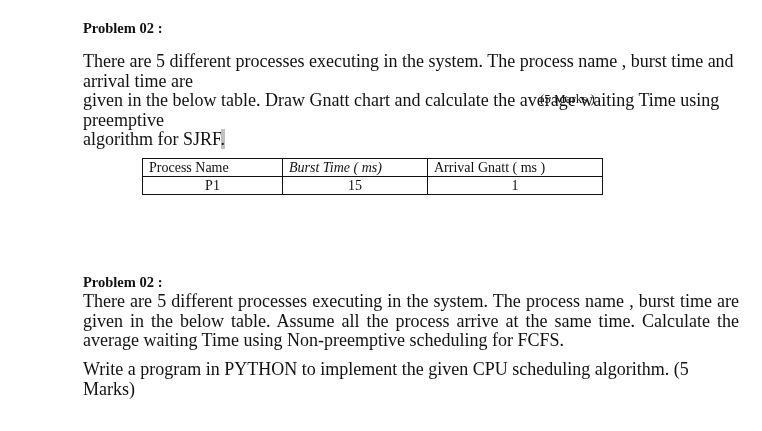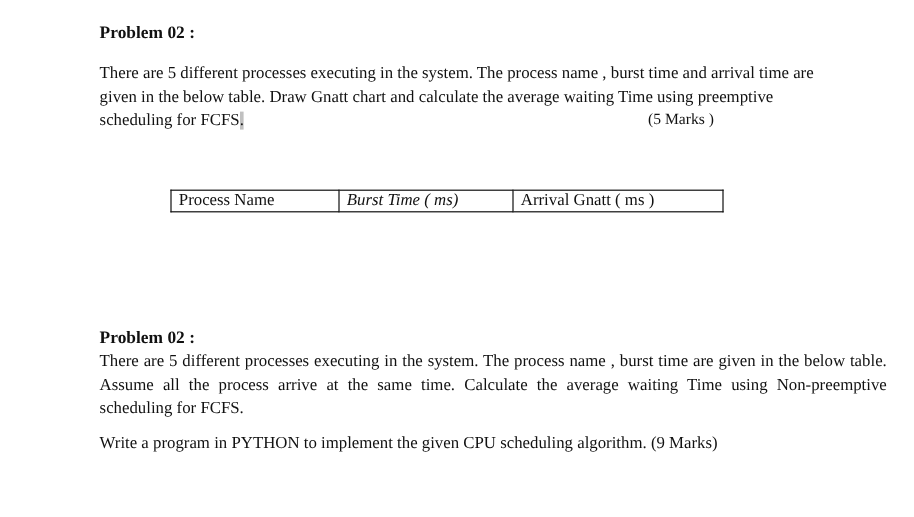--- a/index.html
+++ b/index.html
@@ -5,21 +5,21 @@
     html, body { margin: 0; padding: 0; background: #ffffff; }
     body {
       width: 762px; height: 431px; position: relative; overflow: hidden;
       font-family: "Liberation Serif", "DejaVu Serif", serif;
       color: #111111;
     }
     .heading {
       position: absolute; left: 83px; font-weight: bold; font-size: 14.5px;
     }
     .para {
-      position: absolute; left: 83px; width: 660px; font-size: 14px; line-height: 19.5px;
+      position: absolute; left: 83px; width: 660px; font-size: 18px; line-height: 19.5px;
     }
     .sel { background: #c0c0c0; }
     .marks { position: absolute; left: 540px; top: 91px; font-size: 13px; }
     table.proc {
       position: absolute; left: 142px; top: 118px; border-collapse: collapse;
       font-size: 14px;
       margin-top: 40px;
     }
     table.proc td, table.proc th {
       border: 1px solid #111; padding: 0 6px; height: 17px; line-height: 17px;
@@ -30,31 +30,36 @@
     .c1 { width: 127px; } .c2 { width: 132px; font-style: italic; } .c3 { width: 162px; }
   </style>
 </head>
 <body>
 
 <div class="heading" style="top:20px">Problem 02 :</div>
 
 <div class="para" style="top:52px">
   <div>There are 5 different processes executing in the system. The process name , burst time and arrival time are</div>
   <div>given in the below table. Draw Gnatt chart and calculate the average waiting Time using preemptive</div>
-  <div><span>scheduling for FCFS</span><span class="sel">.</span></div>
+  <div><span>algorithm for SJRF</span><span class="sel">.</span></div>
 </div>
 <div class="marks">(5 Marks )</div>
 
 <table class="proc">
   <tbody>
       <tr>
     <th class="c1">Process Name</th>
     <th class="c2">Burst Time ( ms)</th>
     <th class="c3">Arrival Gnatt ( ms )</th>
   </tr>
+  <tr>
+    <td>P1</td>
+    <td>15</td>
+    <td>1</td>
+  </tr>
 </tbody>
   </table>
 
 <div class="heading" style="top:274px">Problem 02 :</div>
 
 <div class="para" style="top:292px; text-align:justify; width:656px">There are 5 different processes executing in the system. The process name ,  burst time are given in the below table. Assume all the process arrive at the same time. Calculate the average waiting Time using Non-preemptive scheduling for FCFS.</div>
 
-<div class="para" style="top:360px">Write a program in PYTHON to implement the given CPU scheduling algorithm. (9 Marks)</div>
+<div class="para" style="top:360px">Write a program in PYTHON to implement the given CPU scheduling algorithm. (5 Marks)</div>
 
 </body></html>

